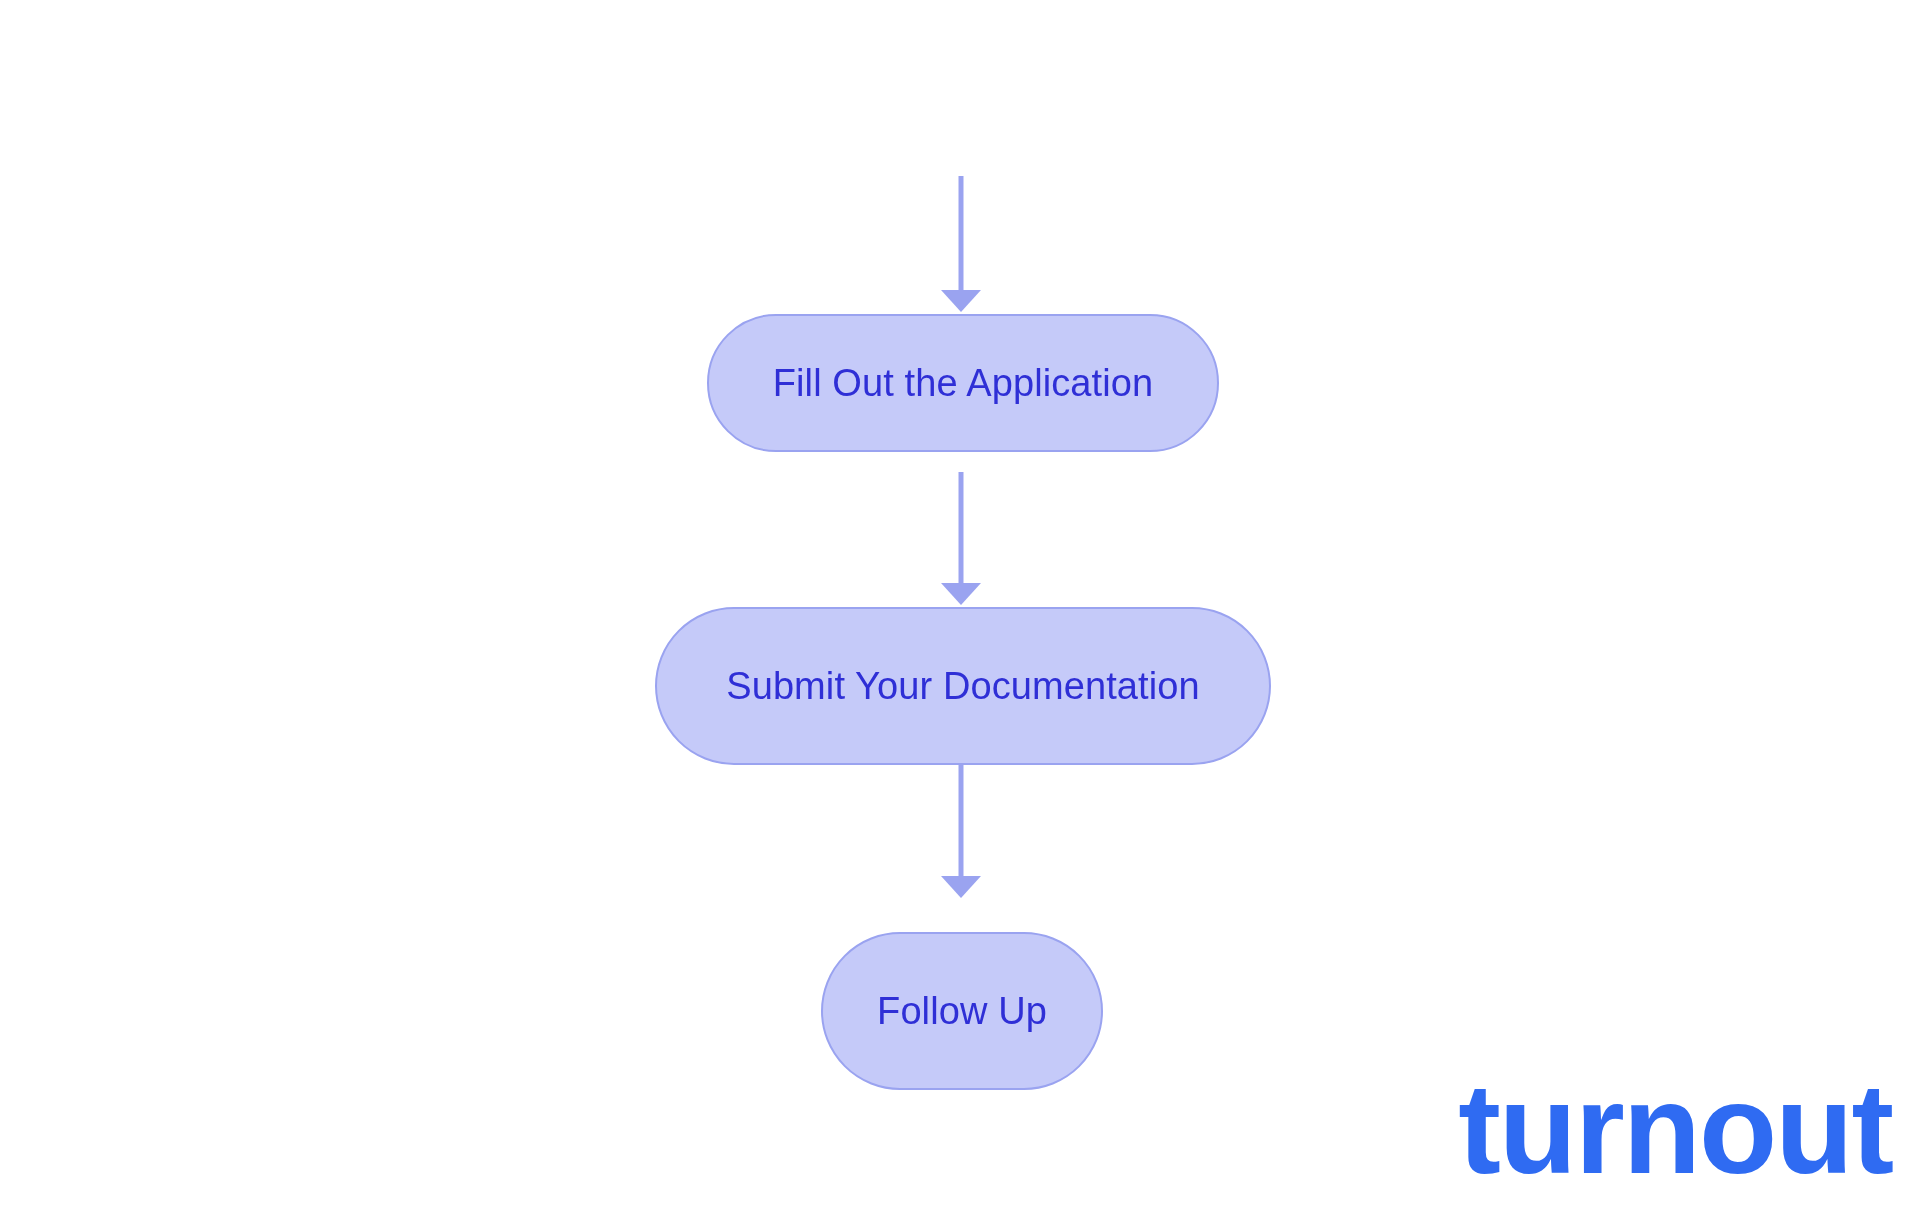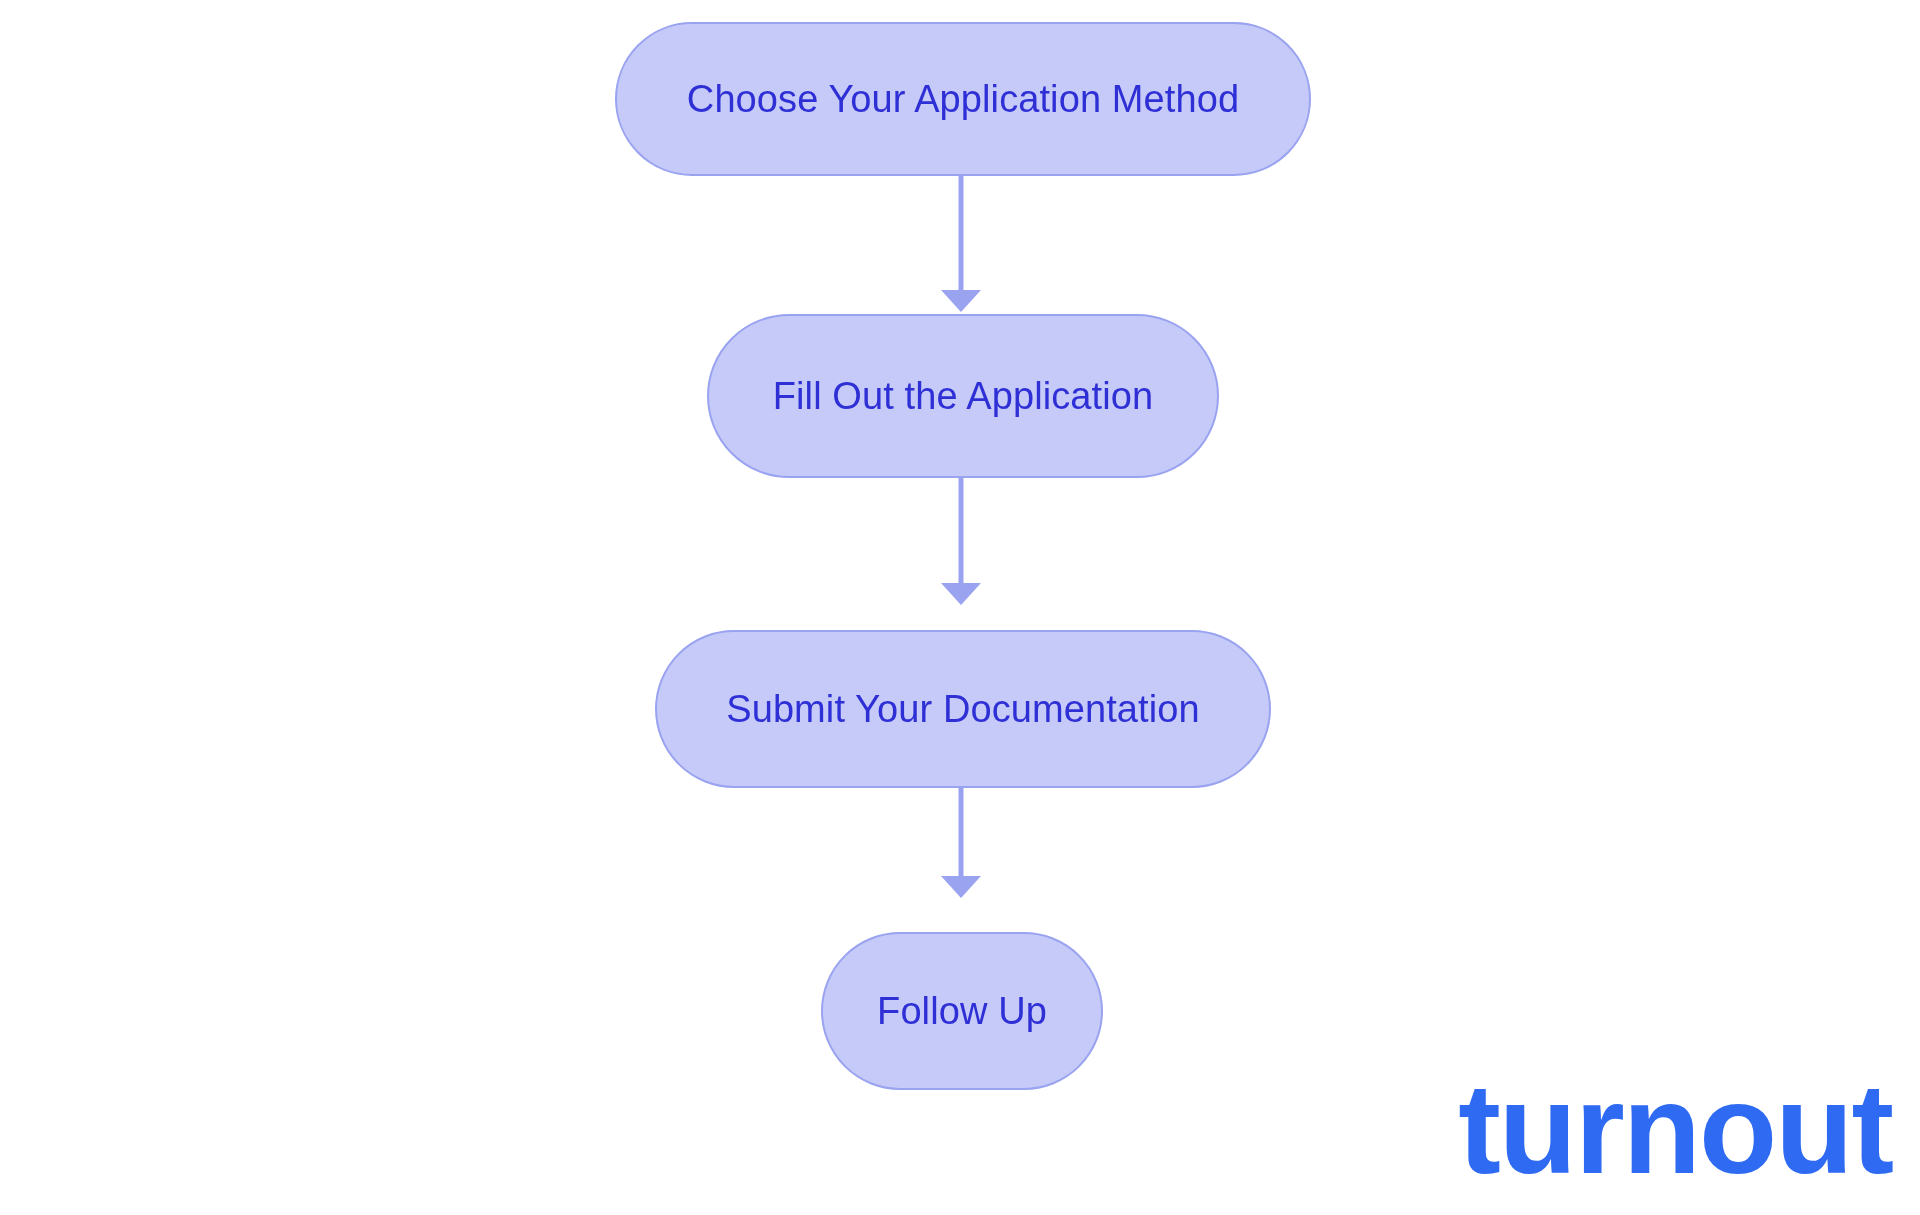--- a/index.html
+++ b/index.html
@@ -45,27 +45,27 @@
   }
 
   #node-0 {
     left: 615px;  top: 22px;
     width: 696px; height: 154px;
   }
   #node-0 .flow-node-label { font-size: 38px; }
 
   #node-1 {
     left: 707px;  top: 314px;
-    width: 512px; height: 164px;
+    width: 512px; height: 138px;
   }
   #node-1 .flow-node-label { font-size: 38px; }
 
   #node-2 {
     left: 655px;  top: 607px;
-    width: 616px; height: 158px; margin-top: 23px;
+    width: 616px; height: 158px;
   }
   #node-2 .flow-node-label { font-size: 38px; }
 
   #node-3 {
     left: 821px;  top: 900px;
     width: 282px; height: 158px; margin-top: 32px;
   }
   #node-3 .flow-node-label { font-size: 38px; }
 
   
@@ -121,23 +121,20 @@
       <line class="edge-line" x1="961" y1="472" x2="961" y2="585"></line>
       <polygon class="edge-head" points="941,583 981,583 961,605"></polygon>
     </g>
 
     <g>
       <line class="edge-line" x1="961" y1="765" x2="961" y2="878"></line>
       <polygon class="edge-head" points="941,876 981,876 961,898"></polygon>
     </g>
   </svg>
 
-  <div class="flow-node" id="node-0">
-    <span class="flow-node-label">Choose Your Application Method</span>
-  </div>
 
   <div class="flow-node" id="node-1">
     <span class="flow-node-label">Fill Out the Application</span>
   </div>
 
   <div class="flow-node" id="node-2">
     <span class="flow-node-label">Submit Your Documentation</span>
   </div>
 
   <div class="flow-node" id="node-3">

